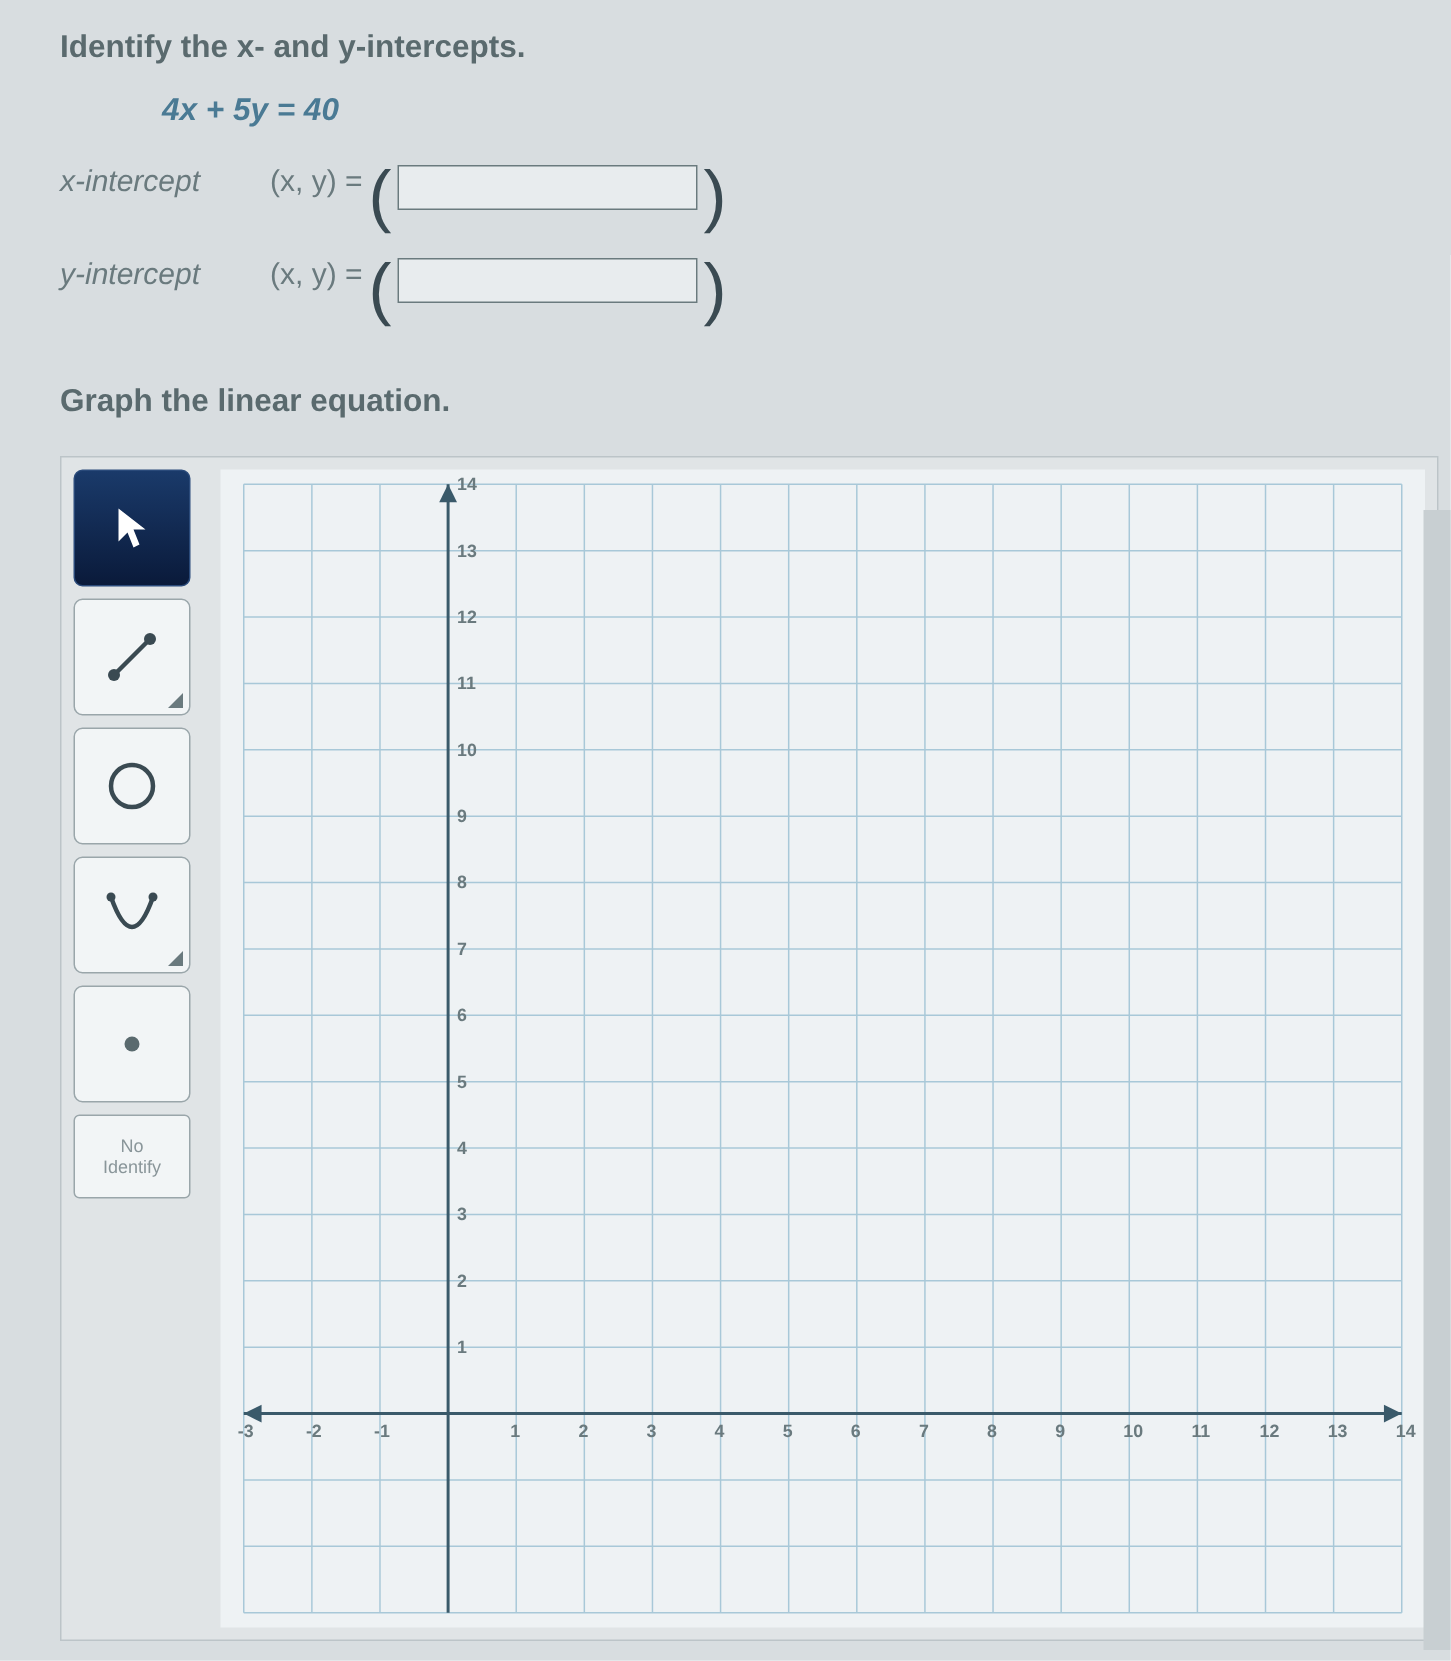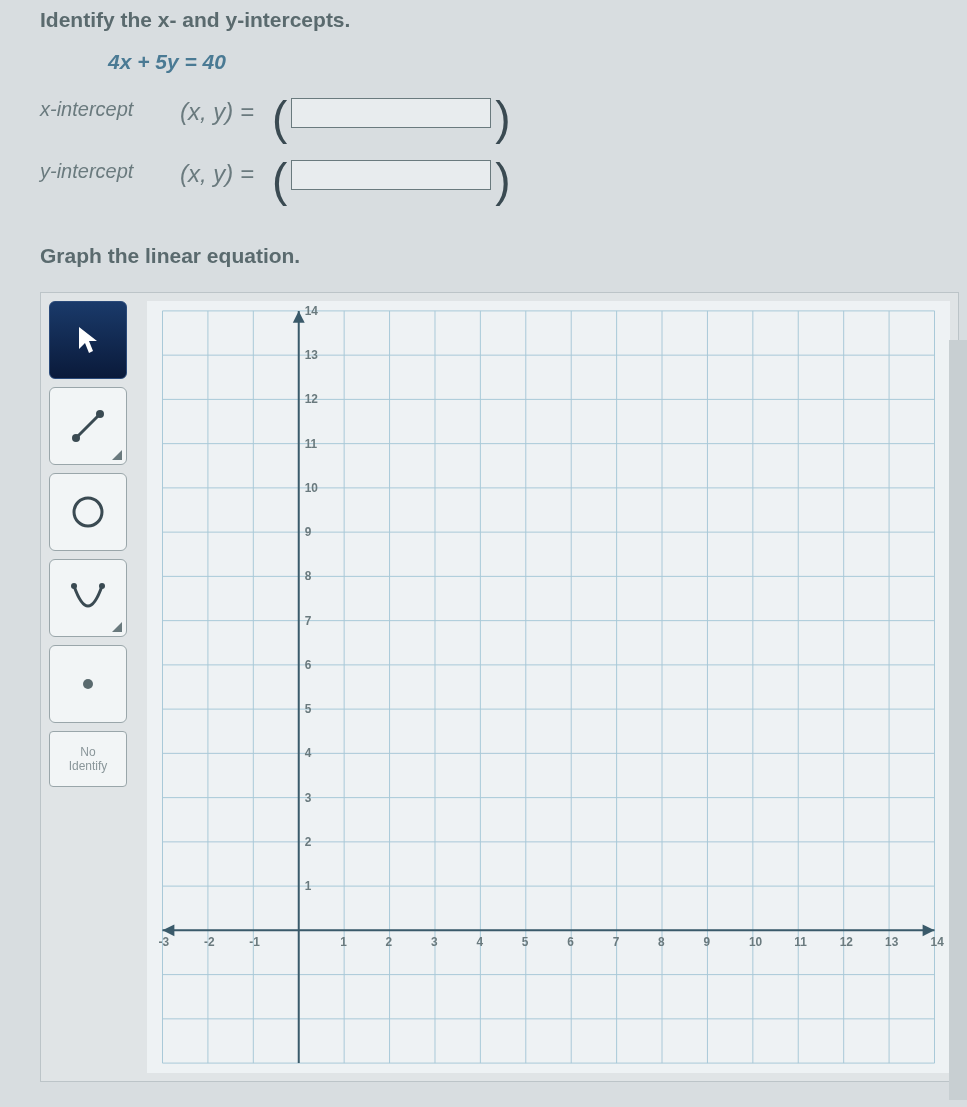--- a/index.html
+++ b/index.html
@@ -5,21 +5,21 @@
 * { box-sizing: border-box; margin: 0; padding: 0; }
 body {
   font-family: Verdana, Geneva, sans-serif;
   background: #d8dde0;
   width: 967px;
   height: 1107px;
   overflow: hidden;
   color: #3a4a52;
 }
 .page {
-  padding: 8px 8px 0 40px;
+  padding: 20px 8px 0 40px;
 }
 .title {
   font-size: 21px;
   font-weight: bold;
   color: #5a6a6e;
   margin-bottom: 18px;
 }
 .equation {
   font-size: 21px;
   font-weight: bold;
@@ -33,24 +33,23 @@
   margin-bottom: 8px;
   height: 54px;
 }
 .intercept-label {
   font-size: 20px;
   color: #6a7a7e;
   width: 140px;
   font-style: italic;
 }
 .xy {
-  font-size: 24px;
+  font-size: 20px;
   color: #6a7a7e;
-  margin-right: 18px;
-  font-style: italic;
+  margin-right: 4px;
 }
 .paren {
   font-size: 46px;
   color: #3a4a52;
   font-weight: 300;
   line-height: 40px;
 }
 .answer-input {
   width: 200px;
   height: 30px;

